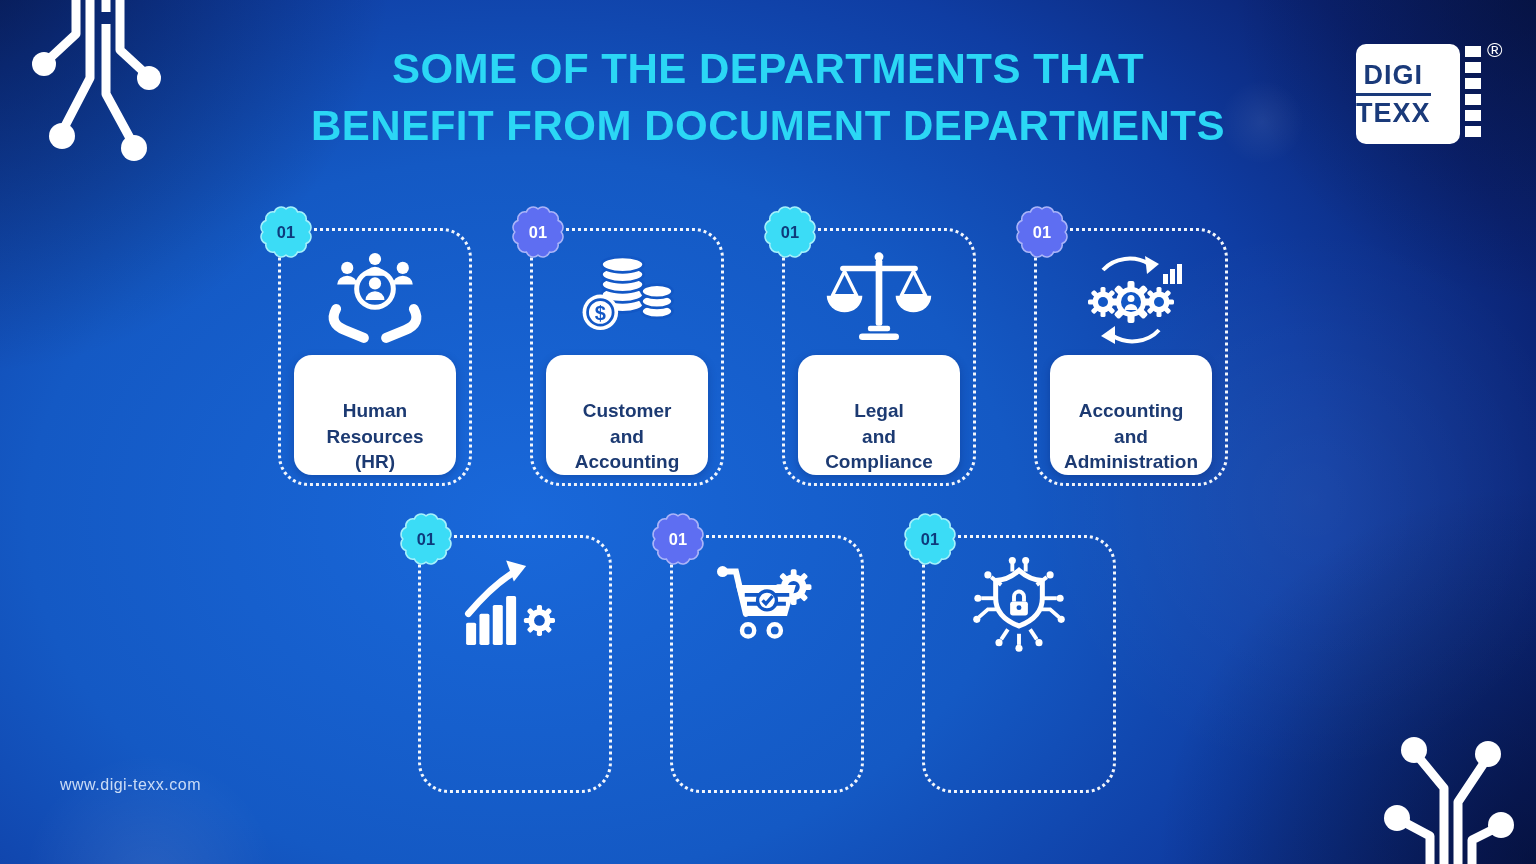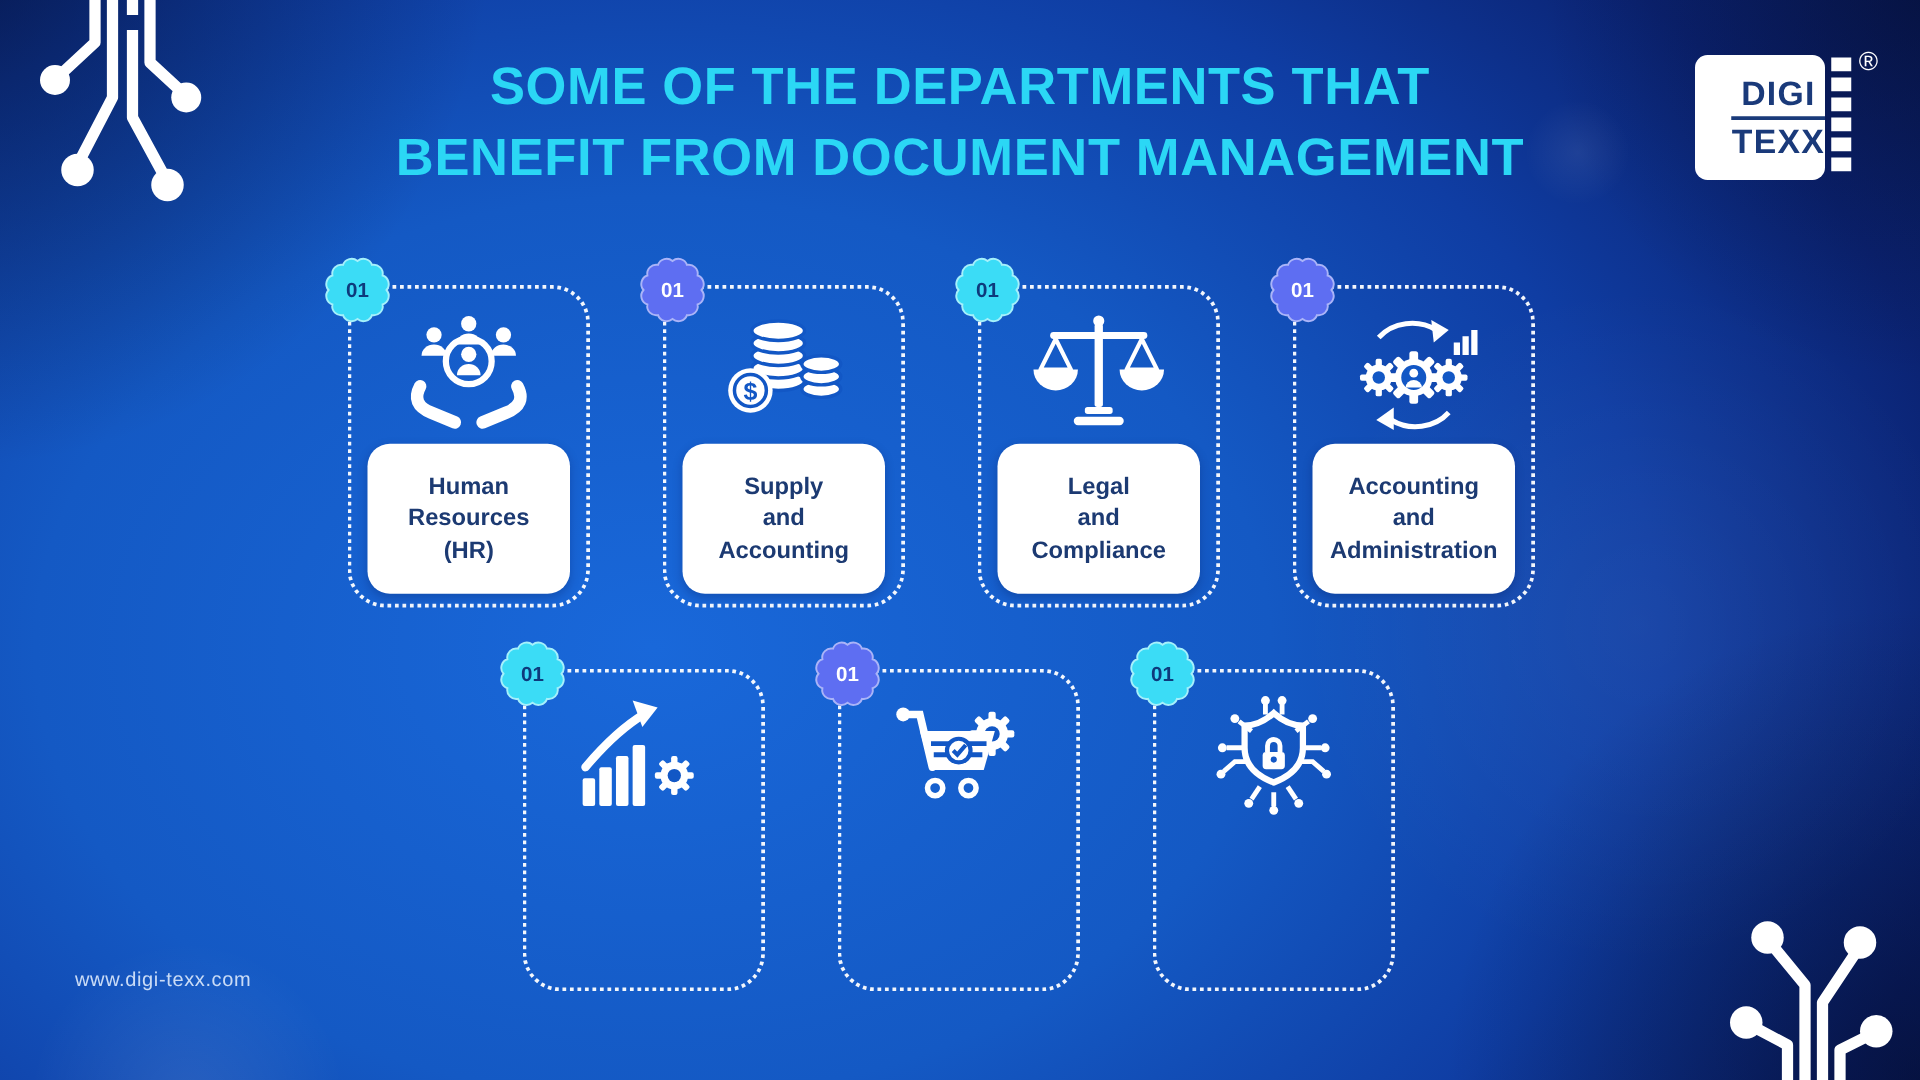--- a/index.html
+++ b/index.html
@@ -53,35 +53,35 @@
   .badge-cyan .badge-num{fill:#0e3a7c;}
   .badge-indigo .badge-num{fill:#ffffff;}
   .card-icon{
     position:absolute;left:0;right:0;top:12px;height:112px;
     display:flex;align-items:center;justify-content:center;
   }
   .card-icon svg{width:112px;height:100px;}
   .label-box{
     position:absolute;left:13px;right:13px;top:124px;bottom:8px;
     background:#ffffff;border-radius:18px;
-    display:flex;align-items:center;justify-content:center;
+    display:flex;align-items:flex-end;justify-content:center;
     box-shadow:0 3px 8px rgba(0,20,80,0.25);
   }
   .label-text{
     text-align:center;
     font-size:19px;font-weight:bold;
     color:#1c3a72;line-height:1.35;
     white-space:pre-line;
   }
   
   .logo{position:absolute;left:1356px;top:44px;width:160px;height:110px;}
   .logo-box{
     position:absolute;left:0;top:0;width:104px;height:100px;
     background:#ffffff;border-radius:10px;
-    display:flex;align-items:center;justify-content:flex-end;
+    display:flex;align-items:center;justify-content:flex-start;
   }
   .logo-text{text-align:center;color:#1a3a7a;font-weight:bold;font-size:27px;line-height:1.12;letter-spacing:1px;}
   .logo-top{border-bottom:3px solid #1a3a7a;padding:0 2px 2px 2px;}
   .logo-bottom{padding-top:2px;}
   .film-strip{position:absolute;left:109px;top:2px;}
   .film-strip .sq{width:16px;height:11px;background:#ffffff;margin-bottom:5px;}
   .reg-mark{position:absolute;left:131px;top:-6px;color:#ffffff;font-size:21px;}
   
   .website{
     position:absolute;left:60px;top:776px;
@@ -117,21 +117,21 @@
     <path class="circuit-stroke" d="M94,180 V152 L64,136"></path>
     <path class="circuit-stroke" d="M136,180 V156 L162,143"></path>
     <circle class="circuit-dot" cx="78" cy="66" r="13"></circle>
     <circle class="circuit-dot" cx="152" cy="70" r="13"></circle>
     <circle class="circuit-dot" cx="61" cy="134" r="13"></circle>
     <circle class="circuit-dot" cx="165" cy="141" r="13"></circle>
   </svg>
 
   <div class="title">
     <div>SOME OF THE DEPARTMENTS THAT</div>
-    <div>BENEFIT FROM DOCUMENT MANAGEMENT</div>
+    <div>BENEFIT FROM DOCUMENT DEPARTMENTS</div>
   </div>
 
   <div class="logo">
     <div class="logo-box">
       <div class="logo-text">
         <div class="logo-top">DIGI</div>
         <div class="logo-bottom">TEXX</div>
       </div>
     </div>
     <div class="film-strip">
@@ -192,21 +192,21 @@
           <ellipse cx="77" cy="56" rx="14" ry="6"></ellipse>
           <ellipse cx="77" cy="47" rx="14" ry="6"></ellipse>
           <ellipse cx="77" cy="38" rx="14" ry="6"></ellipse>
         </g>
         <circle cx="26" cy="57" r="16" fill="#ffffff"></circle>
         <circle cx="26" cy="57" r="11.5" fill="none" stroke="#1257c5" stroke-width="2.5"></circle>
         <text x="26" y="64" font-size="18" font-weight="bold" fill="#1257c5" text-anchor="middle" font-family="Liberation Sans, sans-serif">$</text>
       </svg>
     </div>
     <div class="label-box">
-      <div class="label-text">Supply
+      <div class="label-text">Customer
 and
 Accounting</div>
     </div>
   </div>
 
   <div class="card pos3">
     <div class="badge badge-cyan">
       <svg viewBox="0 0 60 60">
         <path class="scallop" d="M54,30 A7.5,7.5 0 0 1 50.78,42 A7.5,7.5 0 0 1 42,50.78 A7.5,7.5 0 0 1 30,54 A7.5,7.5 0 0 1 18,50.78 A7.5,7.5 0 0 1 9.22,42 A7.5,7.5 0 0 1 6,30 A7.5,7.5 0 0 1 9.22,18 A7.5,7.5 0 0 1 18,9.22 A7.5,7.5 0 0 1 30,6 A7.5,7.5 0 0 1 42,9.22 A7.5,7.5 0 0 1 50.78,18 A7.5,7.5 0 0 1 54,30 Z"></path>
         <text class="badge-num" x="30" y="36">01</text>

